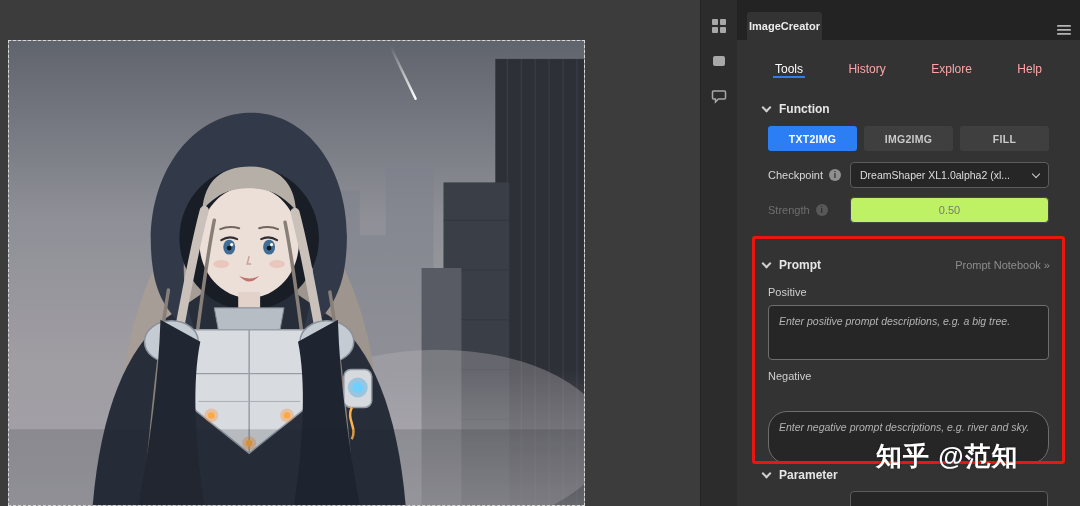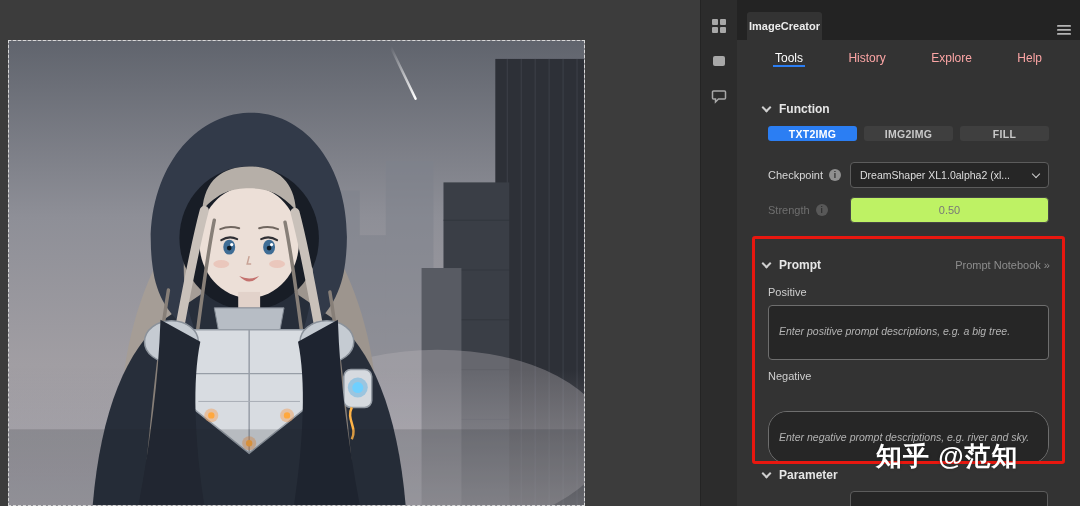--- a/index.html
+++ b/index.html
@@ -33,21 +33,21 @@
   .panel-tab {
     position: absolute; left: 10px; top: 12px; height: 28px;
     display: flex; align-items: center; padding: 0 2px;
     background: #333333; border-radius: 3px 3px 0 0;
     color: #ececec; font-size: 11px; font-weight: bold;
   }
   .panel-menu { position: absolute; right: 9px; top: 22px; cursor: pointer; }
 
   .tabs-row {
     position: absolute; left: 0; top: 40px; right: 0; height: 38px;
-    display: flex; align-items: center; justify-content: space-between; padding: 0 36px;
+    display: flex; align-items: flex-end; justify-content: space-between; padding: 0 36px;
   }
   .tab {
     display: flex; align-items: center; color: #fca5a5; font-size: 12px;
     cursor: pointer; border-bottom: 2px solid transparent; padding: 0 2px;
   }
   .tab.active { color: #ffffff; border-bottom-color: #2b7ef3; }
 
   .chev {
     display: inline-block; width: 7px; height: 7px;
     border-right: 2px solid #cfcfcf; border-bottom: 2px solid #cfcfcf;
@@ -56,21 +56,21 @@
   .sec-line {
     position: absolute; left: 26px; right: 30px;
     display: flex; justify-content: space-between; align-items: center;
   }
   .sec-title-wrap { display: flex; align-items: center; gap: 9px; cursor: pointer; }
   .sec-title { color: #e6e6e6; font-size: 12px; font-weight: bold; }
   .link { color: #8d8d8d; font-size: 11px; cursor: pointer; }
 
   .modes { position: absolute; left: 31px; top: 126px; width: 281px; display: flex; gap: 7px; }
   .mode-btn {
-    flex: 1; height: 15px; border: none; border-radius: 3px;
+    flex: 1; height: 25px; border: none; border-radius: 3px;
     background: #3f3f3f; color: #c9c9c9; font-size: 10.5px; font-weight: bold;
     letter-spacing: .3px; cursor: pointer; font-family: inherit;
   }
   .mode-btn.active { background: #2b7ef3; color: #ffffff; }
 
   .field-row { position: absolute; left: 31px; width: 281px; display: flex; align-items: center; }
   .label-wrap { width: 82px; display: flex; align-items: center; gap: 6px; flex: none; }
   .field-label { font-size: 11px; color: #d8d8d8; }
   .info-dot {
     width: 12px; height: 12px; border-radius: 50%; background: #8f8f8f;
@@ -92,21 +92,21 @@
   }
   .strength-input {
     flex: 1; height: 26px; background: #bef264; border: 1px solid #454545; border-radius: 4px;
     color: #787878; font-size: 11px; text-align: center; font-family: inherit;
   }
 
   .sub-label { position: absolute; left: 31px; font-size: 11px; color: #cfcfcf; }
   .prompt-ta {
     position: absolute; left: 31px; width: 281px; height: 55px;
     background: #262626; border: 1px solid #6e6e6e; border-radius: 4px;
-    color: #dddddd; font-size: 10.5px; padding: 18px 10px; resize: none;
+    color: #dddddd; font-size: 10.5px; padding: 8px 10px; resize: none;
     font-family: inherit; line-height: 1.5;
   }
   .prompt-ta::placeholder { color: #b3b3b3; font-style: italic; }
 
   .partial-box {
     position: absolute; left: 113px; top: 491px; width: 198px; height: 22px;
     background: #262626; border: 1px solid #5c5c5c; border-radius: 4px;
   }
 
   

